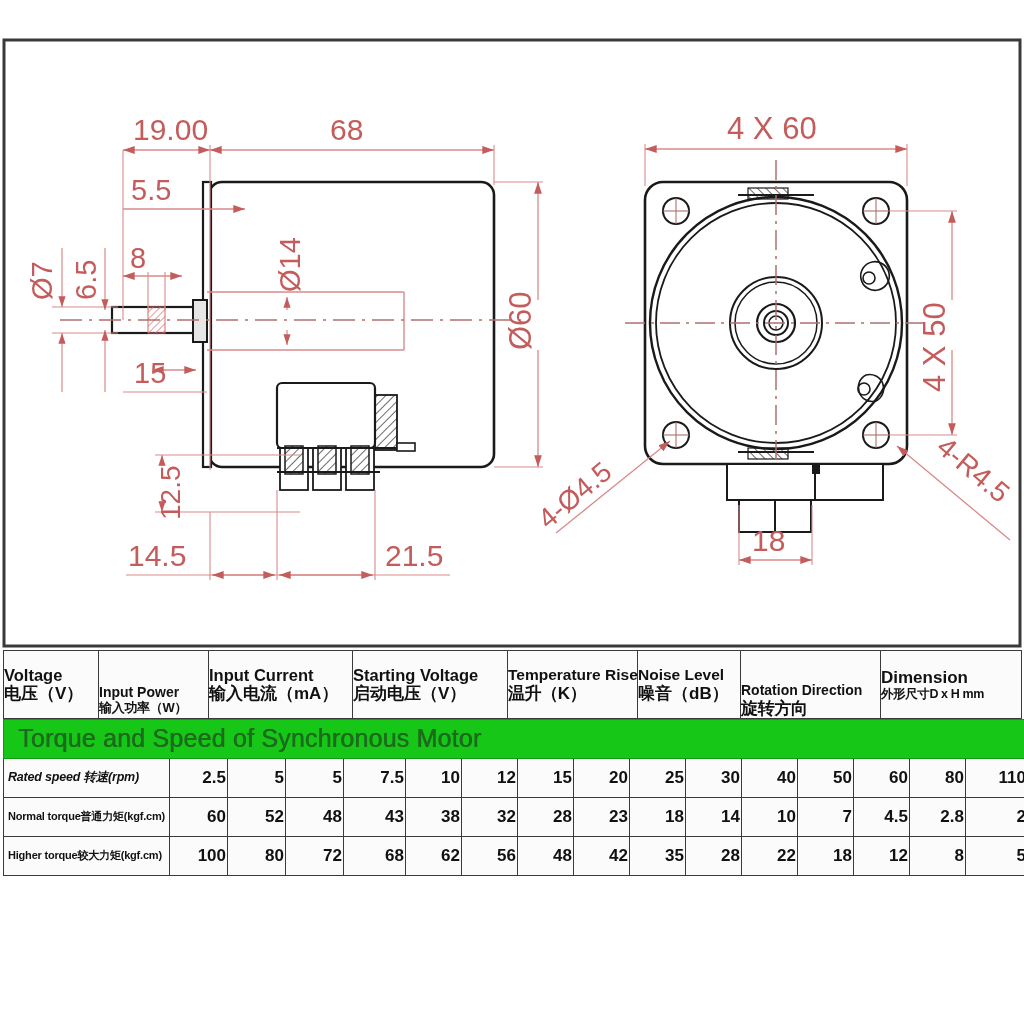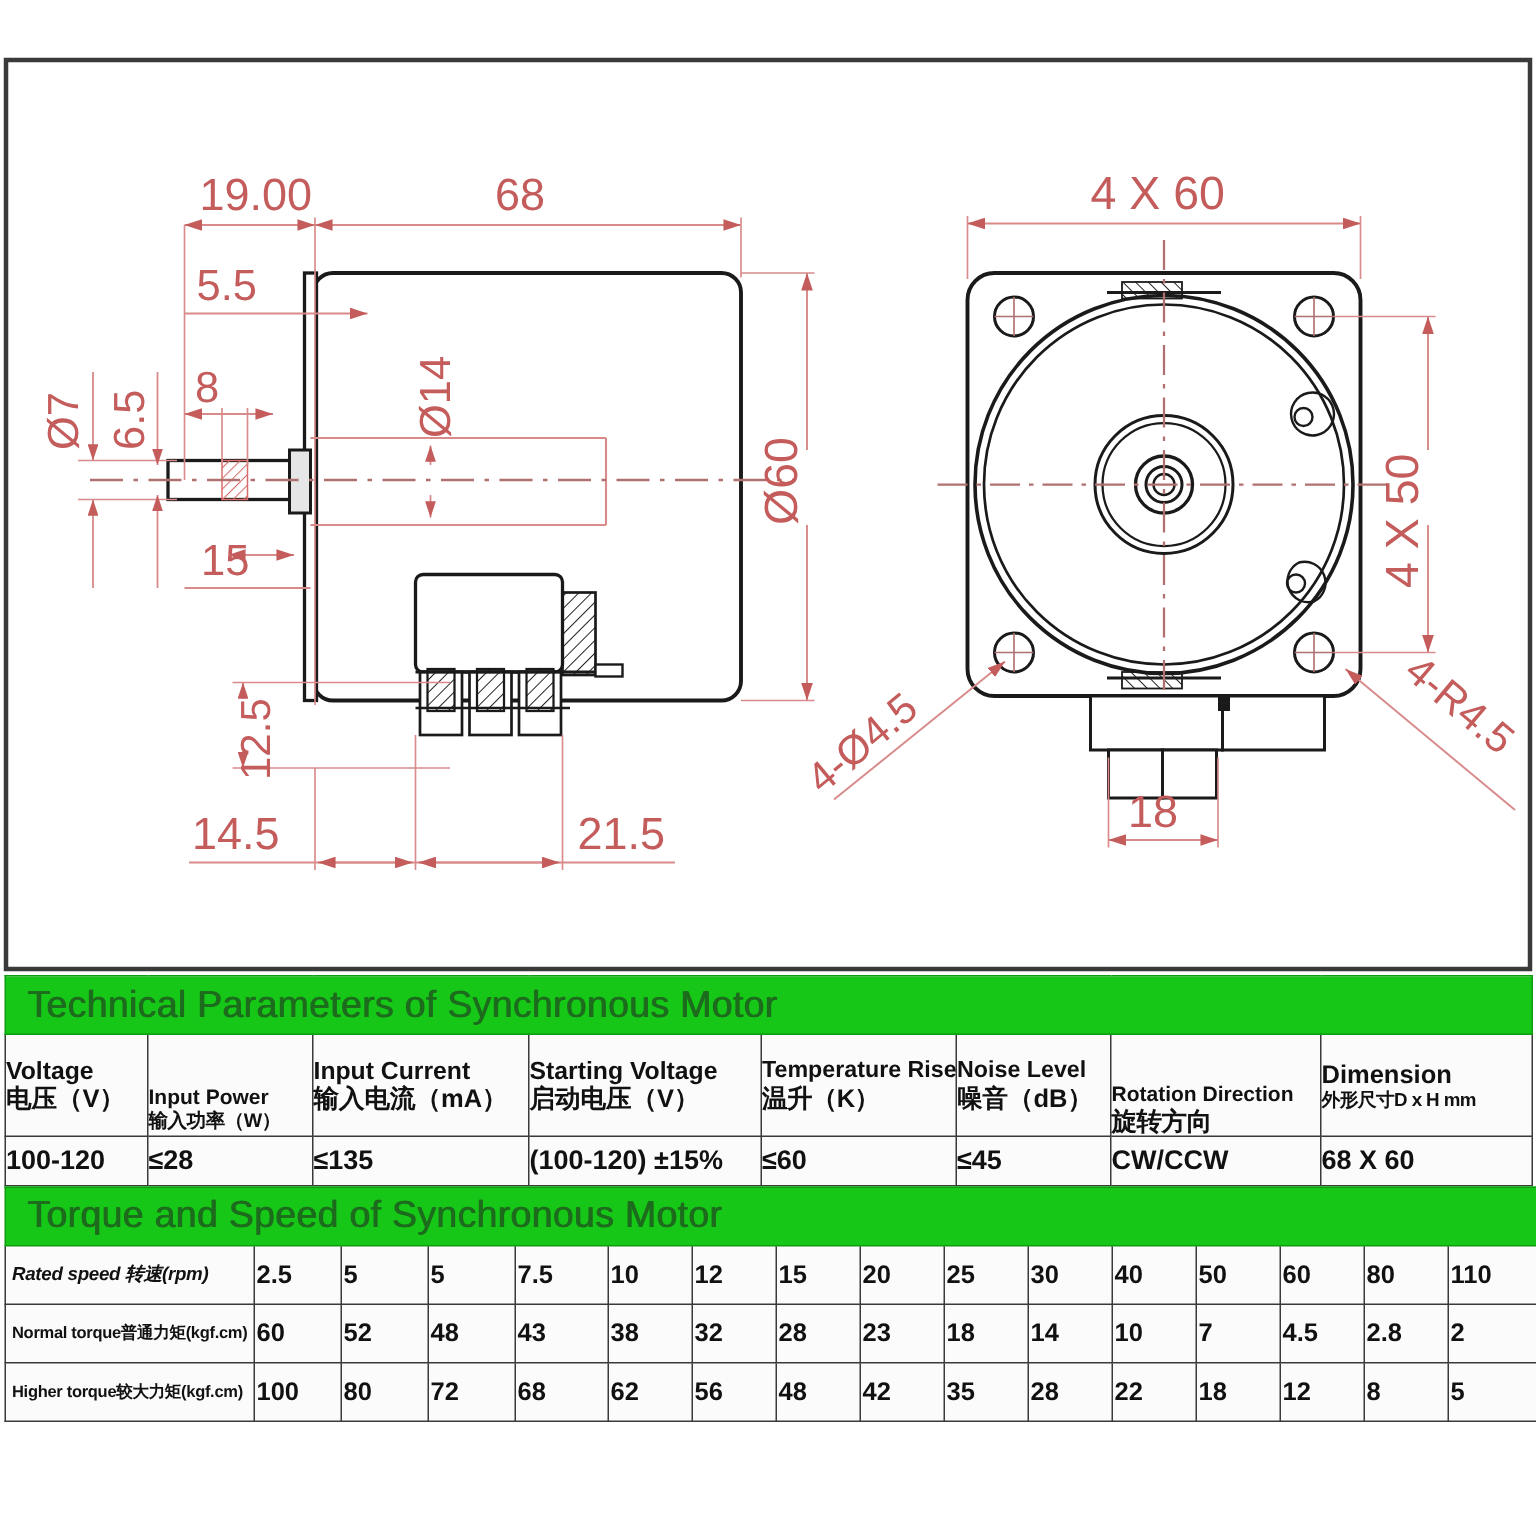--- a/index.html
+++ b/index.html
@@ -27,21 +27,21 @@
   .hdr .cn{display:block;font-size:17px;white-space:nowrap;}
   .hdr.small .en{font-size:14px;margin-top:32px;}
   .hdr.small .cn{font-size:13px;letter-spacing:-0.3px;}
   .hdr.tiny .en{font-size:15.5px;}
   .hdr.tiny .cn{font-size:12.5px;letter-spacing:-0.4px;}
 
   .val{height:32px;font-size:18px;font-weight:bold;}
 
   
   table.torque{border-collapse:collapse;width:1018px;table-layout:fixed;background:#fbfbfb;}
-  table.torque td{border:1.5px solid #3a3a3a;text-align:left;color:#111;height:36px;
+  table.torque td{border:1.5px solid #3a3a3a;text-align:right;color:#111;height:36px;
                   font-size:17px;font-weight:bold;}
   table.torque td.rowlabel{font-size:11px;font-weight:bold;text-align:left;padding-left:4px;
                            letter-spacing:-0.2px;white-space:nowrap;}
   table.torque td.rowlabel.first{font-size:12.5px;font-style:italic;}
 </style>
 </head>
 <body>
 
 <div id="drawing-area">
   <svg id="drawing-svg" width="1024" height="648" viewBox="0 0 1024 648">
@@ -243,25 +243,20 @@
       <col style="width:95px">
         <col style="width:110px">
         <col style="width:144px">
       <col style="width:155px">
         <col style="width:130px">
         <col style="width:103px">
       <col style="width:140px">
         <col style="width:141px">
     </colgroup>
     <tbody>
-        <tr>
-      <td class="banner-cell" colspan="8">
-        <span class="banner-text">Technical Parameters of Synchronous Motor</span>
-      </td>
-    </tr>
     <tr>
       <td class="hdr">
         <span class="en">Voltage</span>
         <span class="cn">电压（V）</span>
       </td>
       <td class="hdr small">
         <span class="en">Input Power</span>
         <span class="cn">输入功率（W）</span>
       </td>
       <td class="hdr">
@@ -281,30 +276,20 @@
         <span class="cn">噪音（dB）</span>
       </td>
       <td class="hdr small">
         <span class="en">Rotation Direction</span>
         <span class="cn" style="font-size:17px">旋转方向</span>
       </td>
       <td class="hdr tiny">
         <span class="en" style="font-size:17px">Dimension</span>
         <span class="cn">外形尺寸D x H mm</span>
       </td>
-    </tr>
-    <tr>
-      <td class="val">100-120</td>
-      <td class="val">≤28</td>
-      <td class="val">≤135</td>
-      <td class="val">(100-120) ±15%</td>
-      <td class="val">≤60</td>
-      <td class="val">≤45</td>
-      <td class="val">CW/CCW</td>
-      <td class="val">68 X 60</td>
     </tr>
   </tbody>
     </table>
 
   <table class="torque">
     <colgroup>
       <col style="width:166px">
       <col style="width:58px">
         <col style="width:58px">
         <col style="width:58px">

